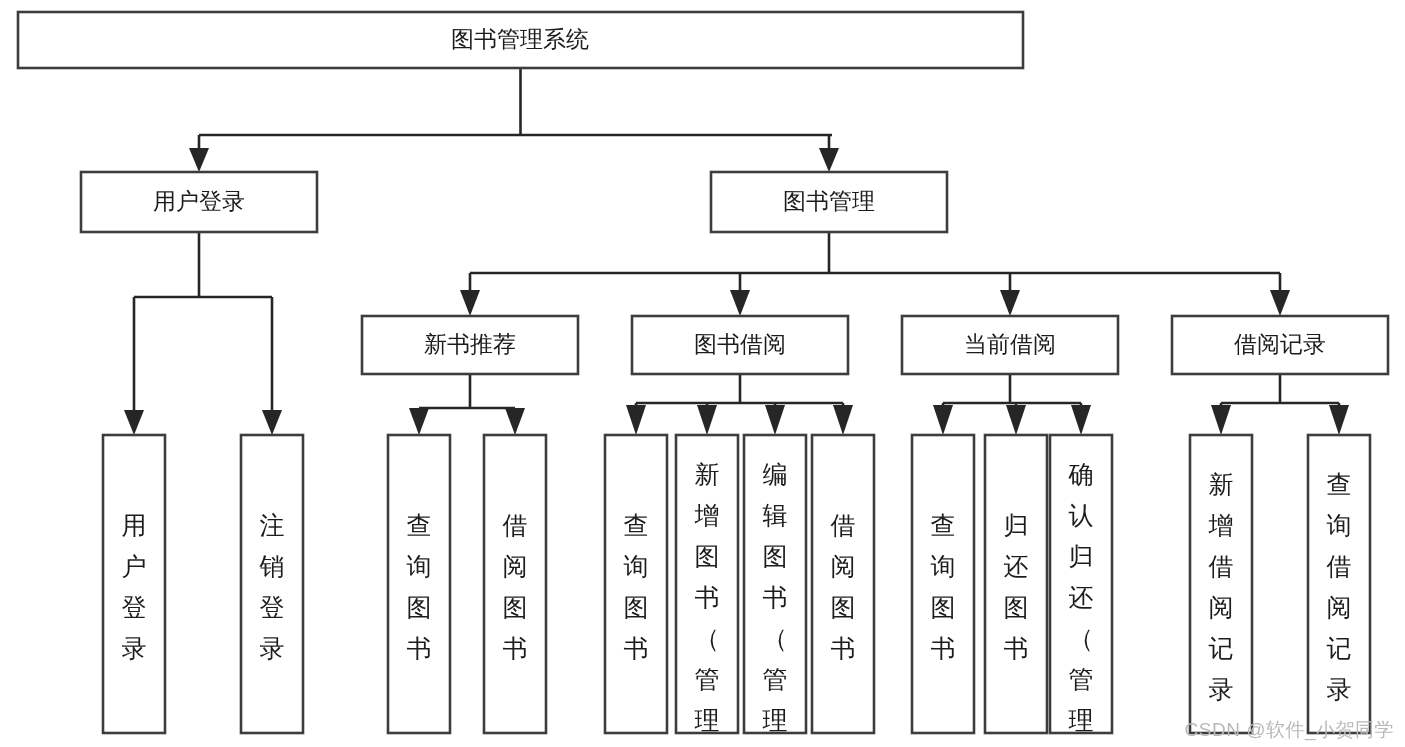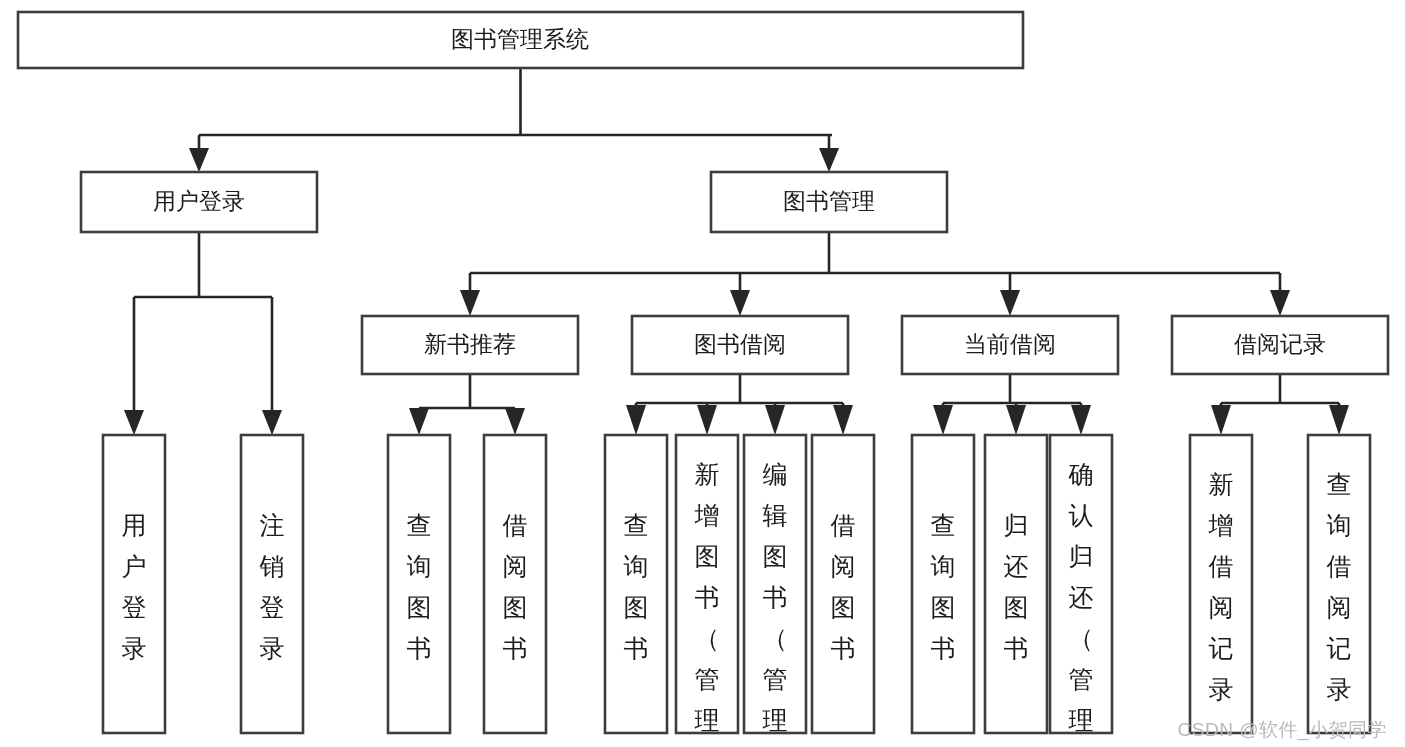--- a/index.html
+++ b/index.html
@@ -42,21 +42,21 @@
     dominant-baseline: middle;
   }
   .leaf-label {
     font-family: "Liberation Sans", "DejaVu Sans", sans-serif;
     font-size: 25px;
     fill: #1c1c1c;
     text-anchor: middle;
   }
   .watermark {
     position: absolute;
-    right: 18px;
+    right: 11px;
     bottom: 4px;
     font-family: "Liberation Sans", "DejaVu Sans", sans-serif;
     font-size: 19px;
     color: #b9b9b9;
     letter-spacing: 0.5px;
     white-space: nowrap;
     pointer-events: none;
   }
 </style>
 </head>

